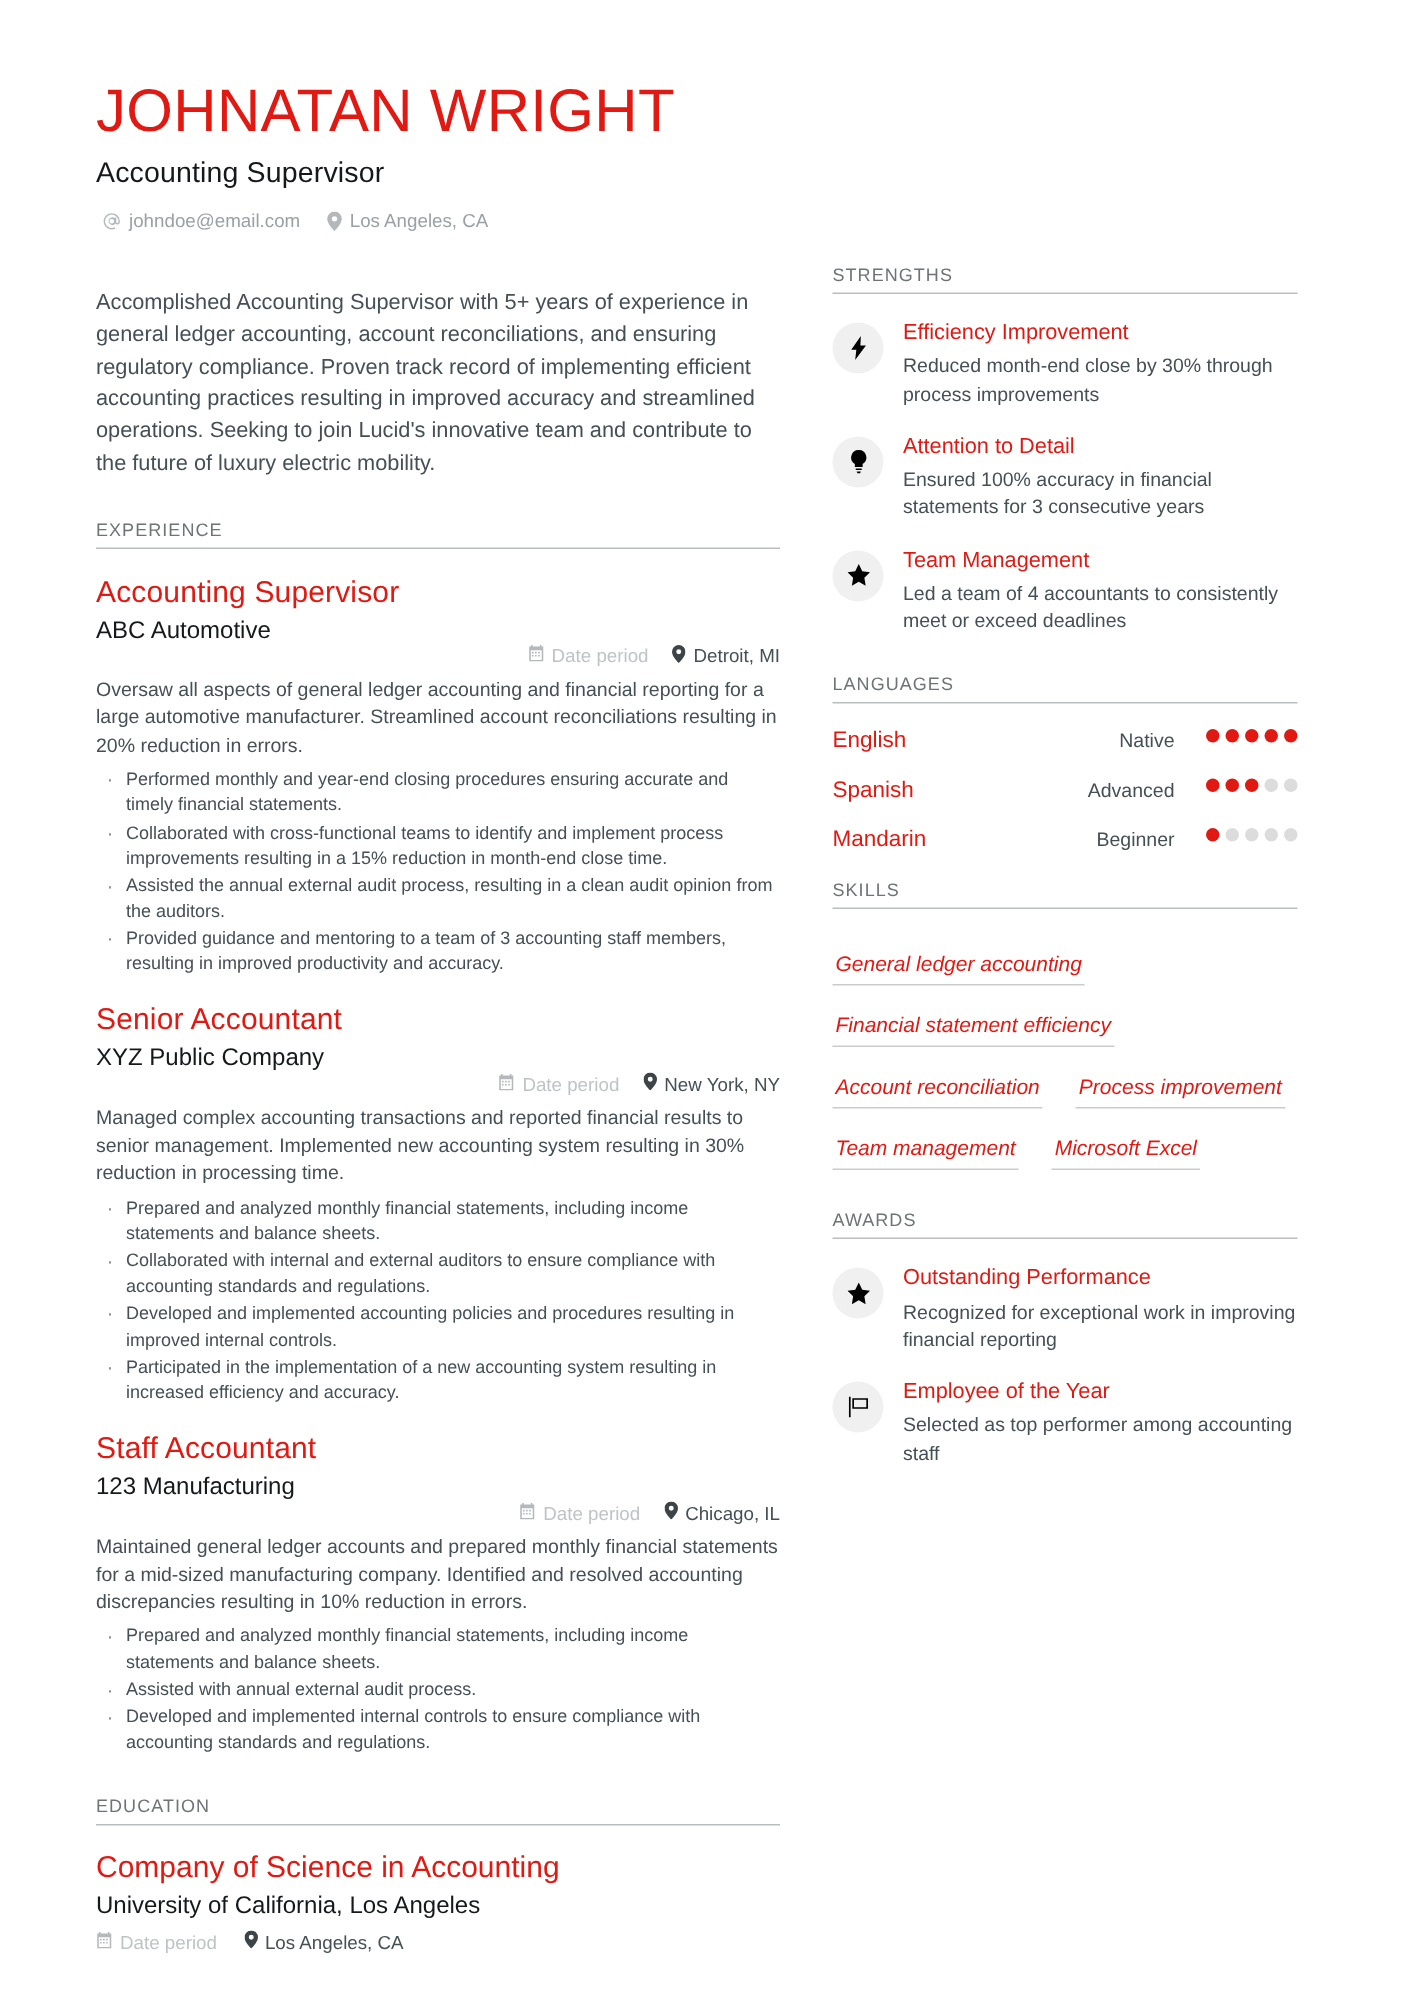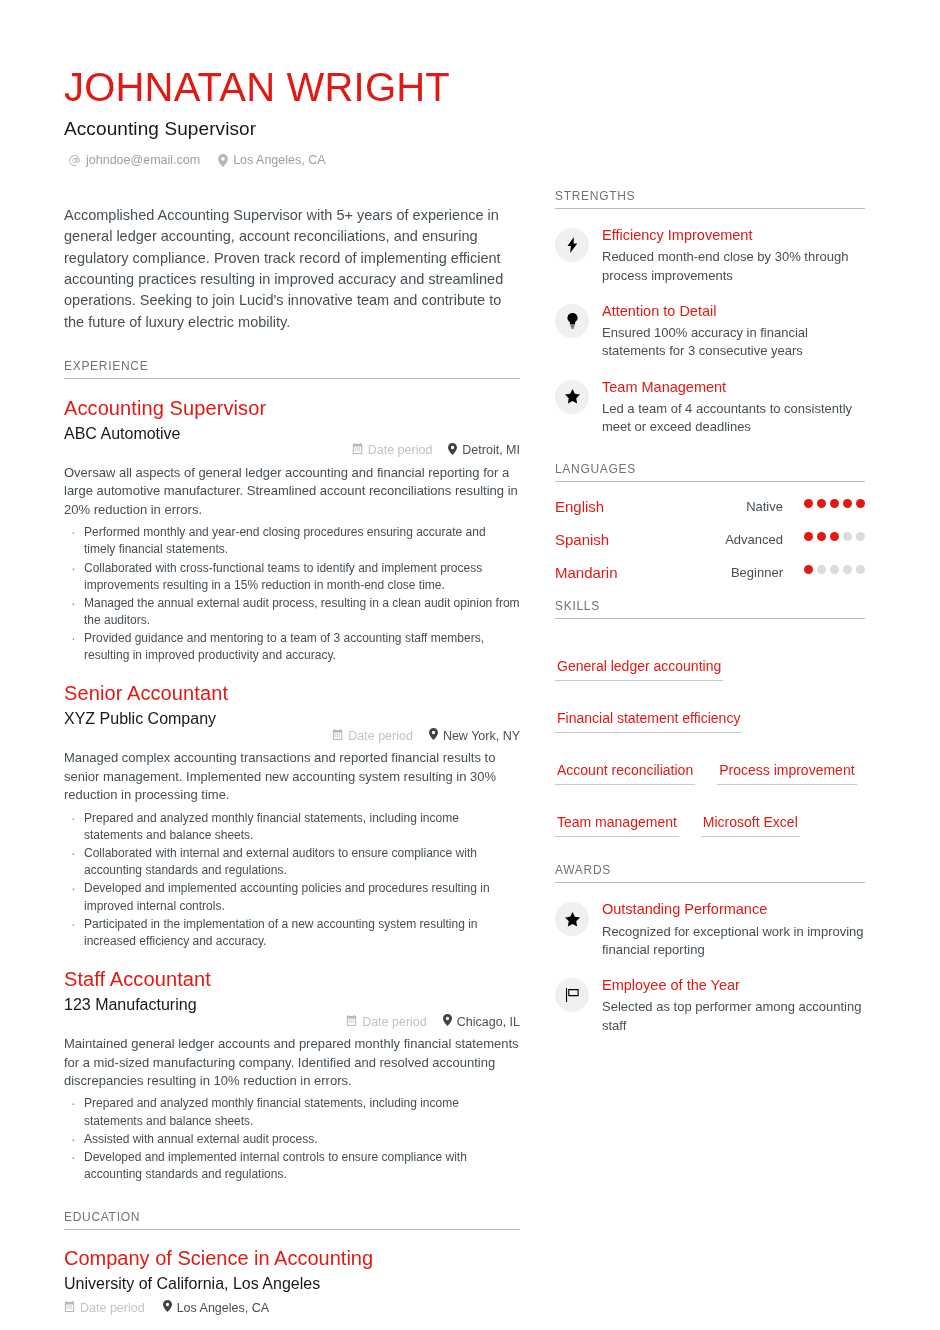--- a/index.html
+++ b/index.html
@@ -3,21 +3,21 @@
 <meta charset="utf-8">
 <style>
   * { box-sizing: border-box; margin: 0; padding: 0; }
   html, body {
     width: 940px; height: 1330px;
     background: #ffffff;
     font-family: "Liberation Sans", sans-serif;
     color: #454f56;
     -webkit-font-smoothing: antialiased;
   }
-  .page { position: relative; width: 940px; height: 1190px; padding: 13px 64px; }
+  .page { position: relative; width: 940px; height: 1190px; padding: 0 64px; }
 
   
   .name {
     font-size: 40px; font-weight: 400; letter-spacing: .2px;
     color: #e01a13; line-height: 1.1; padding-top: 52px;
   }
   .job-title {
     font-size: 19px; font-weight: 400; color: #16191c;
     margin-top: 9px; letter-spacing: .1px;
   }
@@ -98,21 +98,21 @@
   .lang-right { margin-left: auto; display: flex; gap: 21px; }
   .lang-level { font-size: 13px; color: #454f56; }
   .dots { display: flex; gap: 4px; }
   .dot { width: 9px; height: 9px; border-radius: 50%; background: #dcdcdc; }
   .dot.on { background: #e01a13; }
 
   
   .skills { display: flex; flex-wrap: wrap; gap: 0 22px; margin-top: 10px; }
   .skill {
     font-size: 14px; color: #e01a13; padding: 7px 2px 6px 2px;
-    border-bottom: 1px solid #c9ccce; margin-top: 22px;
+    border-bottom: 1px solid #c9ccce; margin-top: 11px; font-style: italic;
   }
 
   
   .footer {
     position: absolute; left: 64px; right: 64px; bottom: 50px;
     display: flex; align-items: center;
   }
   .footer-url { font-size: 11.5px; color: #454f56; }
   .footer-right { margin-left: auto; display: flex; align-items: center; gap: 11px; }
   .powered { font-size: 11.5px; color: #454f56; }
@@ -176,21 +176,21 @@
                       <path d="M6 0a6 6 0 0 0-6 6c0 4.5 6 10 6 10s6-5.5 6-10a6 6 0 0 0-6-6Zm0 8.2A2.2 2.2 0 1 1 8.2 6 2.2 2.2 0 0 1 6 8.2Z"></path>
                     </svg></span>
                 <span>Detroit, MI</span>
               </span>
             </div>
           </div>
           <div class="job-desc">Oversaw all aspects of general ledger accounting and financial reporting for a large automotive manufacturer. Streamlined account reconciliations resulting in 20% reduction in errors.</div>
           <ul class="bullets">
             <li>Performed monthly and year-end closing procedures ensuring accurate and timely financial statements.</li>
             <li>Collaborated with cross-functional teams to identify and implement process improvements resulting in a 15% reduction in month-end close time.</li>
-            <li>Managed the annual external audit process, resulting in a clean audit opinion from the auditors.</li>
+            <li>Assisted the annual external audit process, resulting in a clean audit opinion from the auditors.</li>
             <li>Provided guidance and mentoring to a team of 3 accounting staff members, resulting in improved productivity and accuracy.</li>
           </ul>
         </div>
 
         <div class="job">
           <div class="job-role">Senior Accountant</div>
           <div class="job-meta-row">
             <div class="job-company">XYZ Public Company</div>
             <div class="meta-right">
               <span class="meta-chip meta-date">

